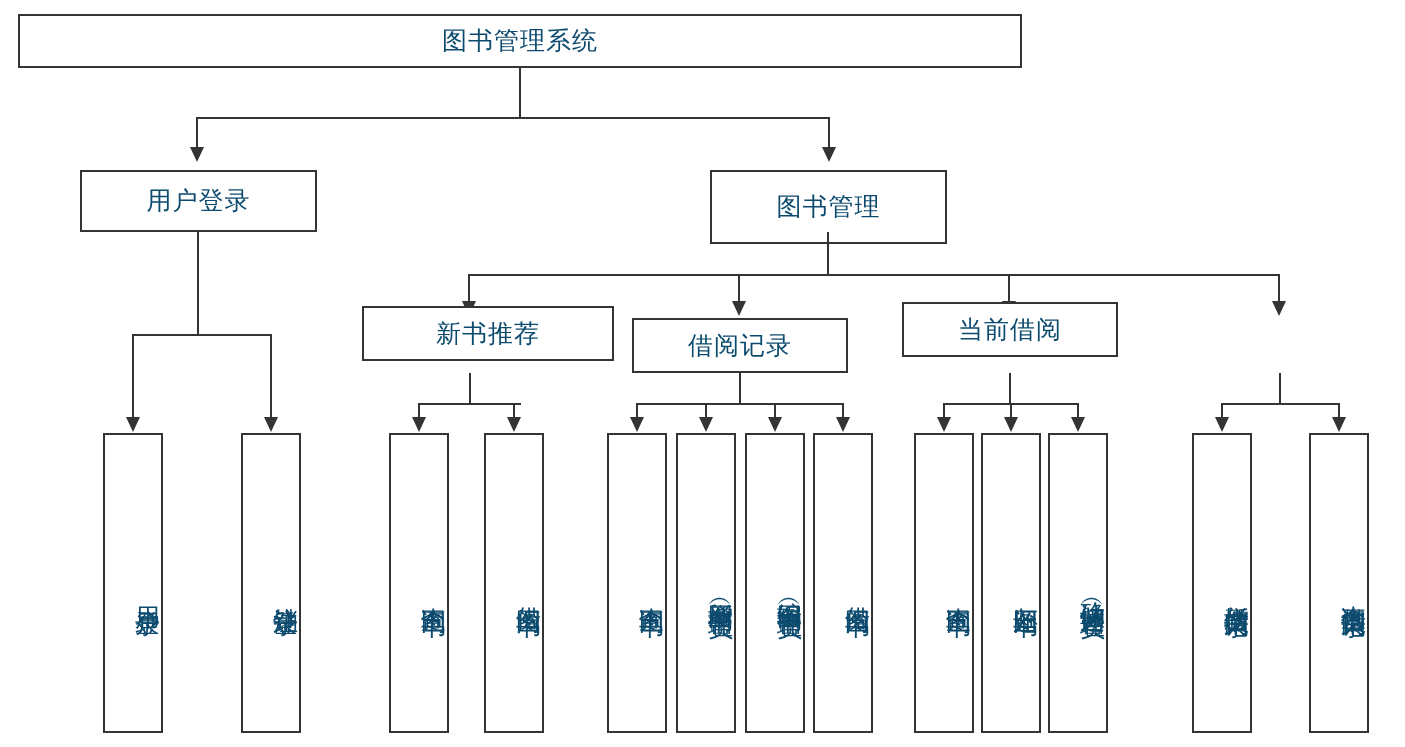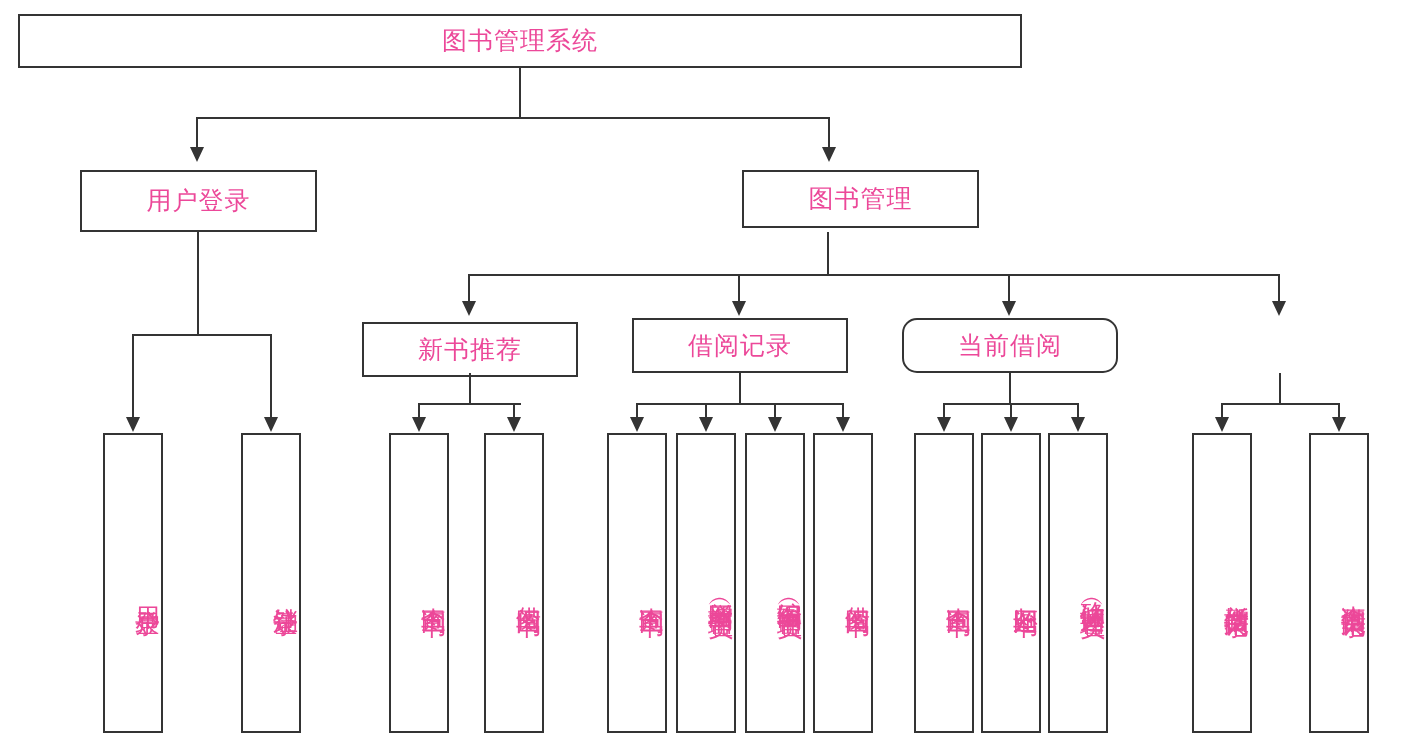--- a/index.html
+++ b/index.html
@@ -20,21 +20,21 @@
   }
   
   .node {
     position: absolute;
     box-sizing: border-box;
     border: 2.2px solid #343434;
     background: #ffffff;
     display: flex;
     align-items: center;
     justify-content: center;
-    color: #ec4899;
+    color: #0c4a6e;
   }
   .node.horiz {
     font-size: 25px;
     letter-spacing: 1px;
     line-height: 1.1;
   }
   .node.root {
     font-size: 25px;
   }
   .node.vert {
@@ -94,21 +94,21 @@
   <div class="hline" style="left:196px; top:117px; width:634px; height:2.4px;"></div>
 
   <div class="vline" style="left:196px; top:117px; height:30px;"></div>
   <div class="arrow" style="left:190px; top:147px;"></div>
   <div class="vline" style="left:828px; top:117px; height:30px;"></div>
   <div class="arrow" style="left:822px; top:147px;"></div>
 
   <div class="node horiz" style="left:80px; top:170px; width:237px; height:62px;">
     <span>用户登录</span>
   </div>
-  <div class="node horiz" style="left:710px; top:170px; width:237px; height:58px;margin-left:32px;">
+  <div class="node horiz" style="left:710px; top:170px; width:237px; height:74px;">
     <span>图书管理</span>
   </div>
 
   <div class="vline" style="left:197px; top:232px; height:104px;"></div>
   <div class="hline" style="left:132px; top:334px; width:140px;"></div>
   <div class="vline" style="left:132px; top:334px; height:83px;"></div>
   <div class="arrow" style="left:126px; top:417px;"></div>
   <div class="vline" style="left:270px; top:334px; height:83px;"></div>
   <div class="arrow" style="left:264px; top:417px;"></div>
 
@@ -116,27 +116,27 @@
   <div class="hline" style="left:468px; top:274px; width:812px;"></div>
   <div class="vline" style="left:468px; top:274px; height:27px;"></div>
   <div class="arrow" style="left:462px; top:301px;"></div>
   <div class="vline" style="left:738px; top:274px; height:27px;"></div>
   <div class="arrow" style="left:732px; top:301px;"></div>
   <div class="vline" style="left:1008px; top:274px; height:27px;"></div>
   <div class="arrow" style="left:1002px; top:301px;"></div>
   <div class="vline" style="left:1278px; top:274px; height:27px;"></div>
   <div class="arrow" style="left:1272px; top:301px;"></div>
 
-  <div class="node horiz" style="left:362px; top:322px; width:216px; height:55px;">
+  <div class="node horiz" style="left:362px; top:306px; width:252px; height:55px;">
     <span>新书推荐</span>
   </div>
   <div class="node horiz" style="left:632px; top:318px; width:216px; height:55px;">
     <span>借阅记录</span>
   </div>
-  <div class="node horiz" style="left:902px; top:318px; width:216px; height:55px;border-radius:15px;">
+  <div class="node horiz" style="left:902px; top:302px; width:216px; height:55px;">
     <span>当前借阅</span>
   </div>
 
   <div class="vline" style="left:469px; top:373px; height:32px;"></div>
   <div class="hline" style="left:418px; top:403px; width:103px;"></div>
   <div class="vline" style="left:418px; top:403px; height:14px;"></div>
   <div class="arrow" style="left:412px; top:417px;"></div>
   <div class="vline" style="left:513px; top:403px; height:14px;"></div>
   <div class="arrow" style="left:507px; top:417px;"></div>
 

